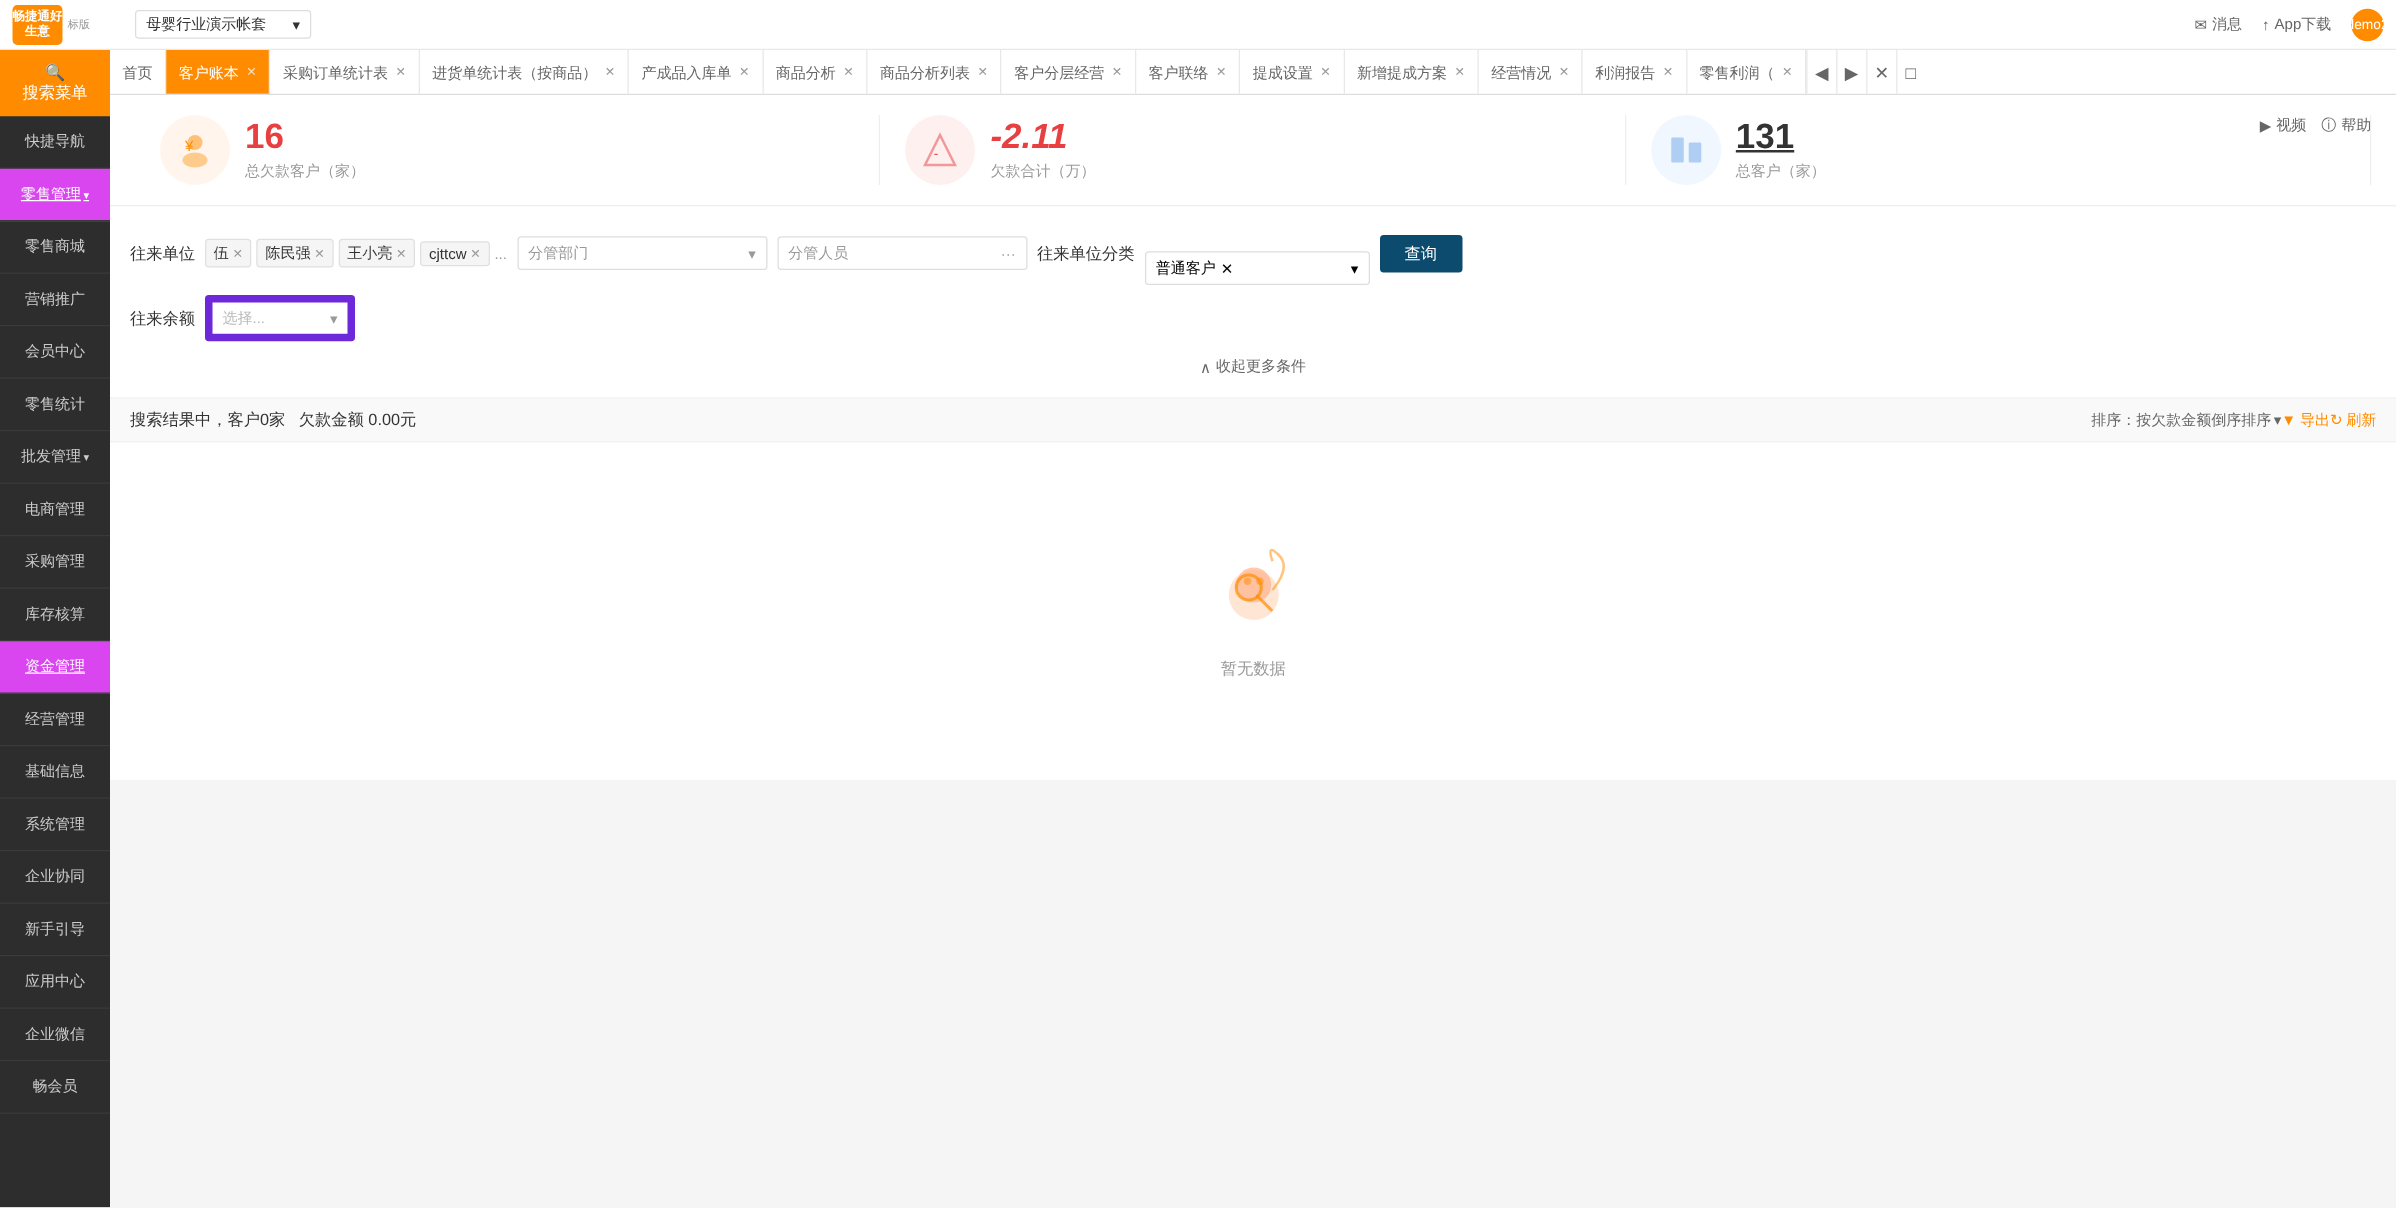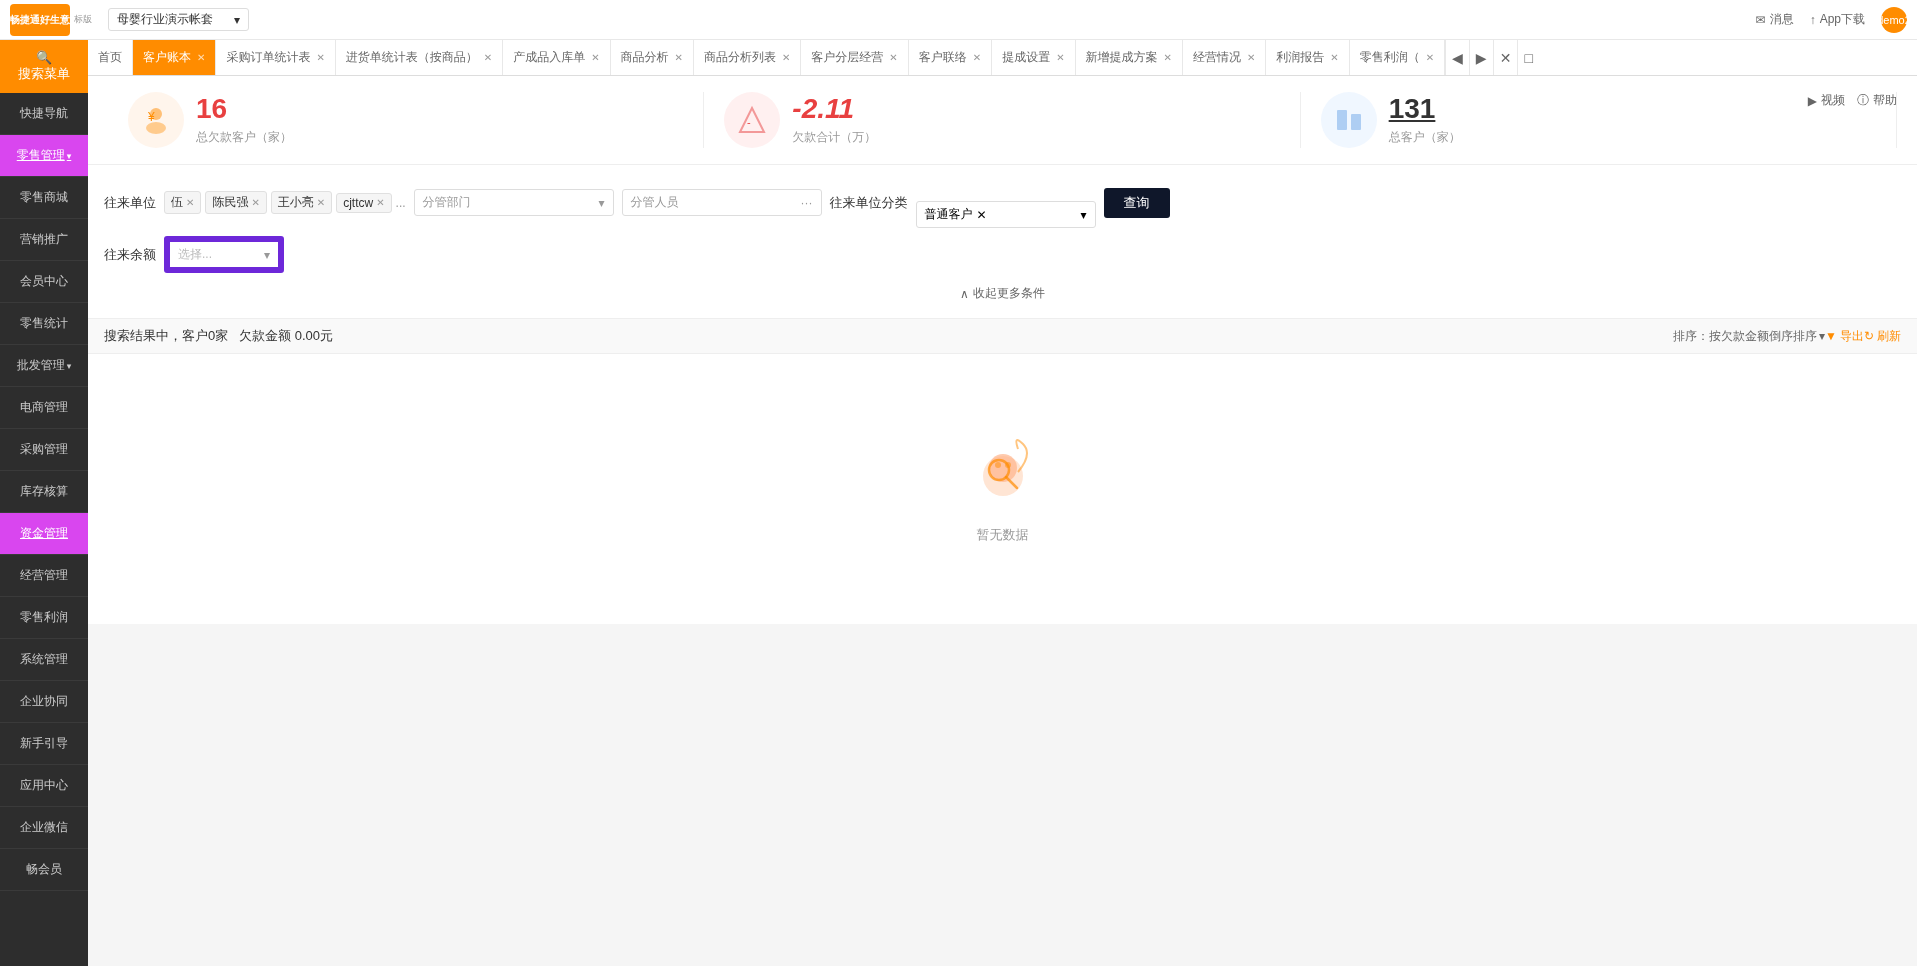--- a/index.html
+++ b/index.html
@@ -4,21 +4,21 @@
   <style>
     * { box-sizing: border-box; margin: 0; padding: 0; }
     body { font-family: 'Microsoft YaHei', Arial, sans-serif; font-size: 13px; background: #f5f5f5; overflow: hidden; height: 966px; display: flex; flex-direction: column; }
 
     
     .top-bar {
       display: flex; align-items: center; background: #fff; height: 40px;
       border-bottom: 1px solid #e8e8e8; padding: 0 10px; gap: 10px; flex-shrink: 0;
     }
     .logo-area { display: flex; align-items: center; width: 88px; flex-shrink: 0; }
-    .logo-box { background: #ff8c00; border-radius: 4px; width: 60px; height: 32px; display: flex; align-items: center; justify-content: center; }
+    .logo-box { background: #ff8c00; border-radius: 4px; width: 40px; height: 32px; display: flex; align-items: center; justify-content: center; }
     .logo-text { color: white; font-size: 10px; font-weight: bold; line-height: 1.2; text-align: center; }
     .logo-subtitle { font-size: 9px; color: #999; margin-left: 4px; }
     .tenant-selector { display: flex; align-items: center; border: 1px solid #ddd; border-radius: 3px; padding: 2px 8px; font-size: 12px; color: #333; cursor: pointer; gap: 21px; min-width: 120px; }
     .top-right { margin-left: auto; display: flex; align-items: center; gap: 16px; }
     .top-btn { display: flex; align-items: center; gap: 4px; font-size: 12px; color: #666; cursor: pointer; }
     .avatar { width: 26px; height: 26px; border-radius: 50%; background: #ff8c00; display: flex; align-items: center; justify-content: center; color: white; font-size: 11px; }
 
     
     .main-layout { display: flex; flex: 1; overflow: hidden; }
 
@@ -26,21 +26,21 @@
     .sidebar { width: 88px; background: #2d2d2d; display: flex; flex-direction: column; flex-shrink: 0; overflow-y: auto; }
     .sidebar-search { background: #ff8c00; color: white; text-align: center; padding: 10px 0; font-size: 13px; cursor: pointer; }
     .sidebar-nav-item { color: #ccc; text-align: center; padding: 12px 4px; font-size: 12px; cursor: pointer; border-bottom: 1px solid #3a3a3a; display: flex; align-items: center; justify-content: center; gap: 2px; }
     .sidebar-nav-item.active { background: #d946ef; color: white; text-decoration: underline; }
     .sidebar-nav-item .arrow { font-size: 9px; }
 
     
     .content-area { flex: 1; display: flex; flex-direction: column; overflow: hidden; }
 
     
-    .tab-bar { display: flex; align-items: center; background: #fff; border-bottom: 1px solid #ddd; height: 36px; flex-shrink: 0; overflow: hidden; }
+    .tab-bar { display: flex; background: #fff; border-bottom: 1px solid #ddd; height: 36px; flex-shrink: 0; overflow: hidden; }
     .tab-item { display: flex; align-items: center; padding: 0 10px; height: 36px; font-size: 12px; border-right: 1px solid #e8e8e8; cursor: pointer; white-space: nowrap; gap: 4px; color: #666; flex-shrink: 0; }
     .tab-item.active { background: #ff8c00; color: white; }
     .tab-item .close-x { font-size: 10px; color: #999; margin-left: 2px; }
     .tab-item.active .close-x { color: rgba(255,255,255,0.7); }
     .tab-nav-btn { padding: 0 6px; height: 36px; display: flex; align-items: center; cursor: pointer; color: #666; font-size: 14px; border-left: 1px solid #e8e8e8; }
 
     
     .page-content { flex: 1; overflow-y: auto; background: #f5f5f5; }
 
     
@@ -65,21 +65,21 @@
     .filter-label { font-size: 13px; color: #333; white-space: nowrap; }
     .tag-list { display: flex; align-items: center; gap: 4px; flex-wrap: wrap; }
     .filter-tag { display: flex; align-items: center; background: #f5f5f5; border: 1px solid #e0e0e0; border-radius: 3px; padding: 2px 6px; font-size: 12px; color: #333; gap: 3px; }
     .filter-tag .close-x { color: #999; cursor: pointer; font-size: 10px; }
     .more-btn { color: #999; cursor: pointer; font-size: 12px; }
     .dept-selector { display: flex; align-items: center; border: 1px solid #ddd; border-radius: 3px; padding: 4px 8px; min-width: 200px; font-size: 12px; color: #999; cursor: pointer; gap: 4px; }
     .dept-selector .arrow { margin-left: auto; }
     .person-selector { display: flex; align-items: center; border: 1px solid #ddd; border-radius: 3px; padding: 4px 8px; min-width: 200px; font-size: 12px; color: #999; cursor: pointer; }
     .classify-label { font-size: 13px; color: #333; white-space: nowrap; }
     .classify-selector { display: flex; align-items: center; border: 1px solid #ddd; border-radius: 3px; padding: 4px 8px; min-width: 180px; font-size: 12px; cursor: pointer; gap: 4px; margin-top: 24px; }
-    .query-btn { background: #0f172a; color: white; border: none; border-radius: 3px; padding: 6px 20px; font-size: 13px; cursor: pointer; }
+    .query-btn { background: #0c4a6e; color: white; border: none; border-radius: 3px; padding: 6px 20px; font-size: 13px; cursor: pointer; }
     .balance-selector { display: flex; align-items: center; border: 6px solid #6d28d9; border-radius: 3px; padding: 4px 8px; min-width: 120px; font-size: 12px; color: #999; cursor: pointer; }
     .collapse-btn { display: flex; align-items: center; justify-content: center; gap: 4px; font-size: 12px; color: #666; cursor: pointer; width: 100%; padding: 4px 0; }
 
     
     .result-bar { display: flex; align-items: center; padding: 8px 16px; background: #f9f9f9; border-bottom: 1px solid #eee; }
     .result-info { font-size: 13px; color: #333; }
     .result-actions { margin-left: auto; display: flex; align-items: center; gap: 0; font-size: 12px; color: #666; }
     .sort-select { display: flex; align-items: center; gap: 2px; cursor: pointer; }
     .action-btn { display: flex; align-items: center; gap: 3px; cursor: pointer; color: #ff8c00; }
 
@@ -169,21 +169,21 @@
     <div class="sidebar-nav-item">
       <span>库存核算</span>
     </div>
     <div class="sidebar-nav-item active">
       <span>资金管理</span>
     </div>
     <div class="sidebar-nav-item">
       <span>经营管理</span>
     </div>
     <div class="sidebar-nav-item">
-      <span>零售利润</span>
+      <span>基础信息</span>
     </div>
     <div class="sidebar-nav-item">
       <span>系统管理</span>
     </div>
     <div class="sidebar-nav-item">
       <span>企业协同</span>
     </div>
     <div class="sidebar-nav-item">
       <span>新手引导</span>
     </div>

